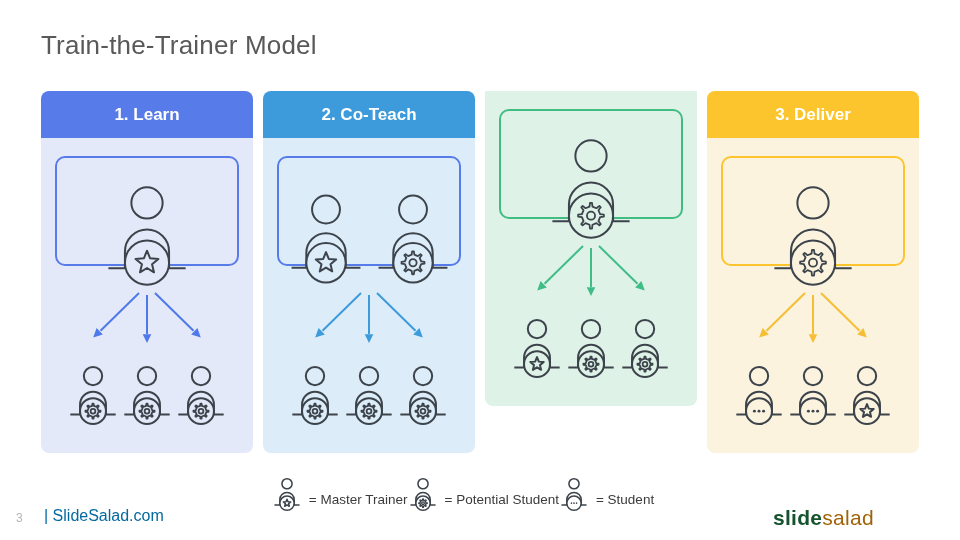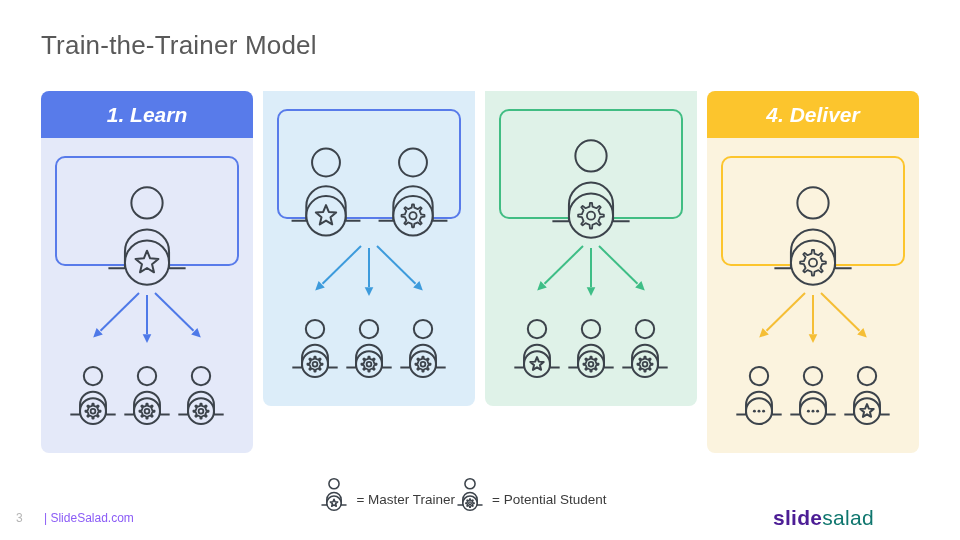--- a/index.html
+++ b/index.html
@@ -2,38 +2,38 @@
 <html><head>
 <meta charset="utf-8">
 <style>
   html,body{margin:0;padding:0;background:#fff;}
   .slide{position:relative;width:926px;height:540px;background:#ffffff;overflow:hidden;
          font-family:"Liberation Sans",sans-serif;}
   .title{position:absolute;left:41px;top:30px;font-size:26px;color:#595959;letter-spacing:.2px;}
   .columns{position:absolute;left:41px;top:91px;display:flex;gap:10px;}
   .column{width:212px;position:relative;}
   .col-header{height:47px;border-radius:8px 8px 0 0;background:var(--header);
-              color:#fff;font-weight:bold;font-size:21px;display:flex;align-items:center;justify-content:center;font-style:italic;}
+              color:#fff;font-weight:bold;font-size:17px;display:flex;align-items:center;justify-content:center;}
   .col-body{height:315px;background:var(--body);border-radius:0 0 8px 8px;position:relative;}
   .trainer-box{position:absolute;left:14px;right:14px;top:18px;height:106px;
                border:2px solid var(--box);border-radius:10px;}
   .box-people{position:absolute;left:0;right:0;top:18px;display:flex;justify-content:center;gap:5px;}
   .box-people span{display:block;line-height:0;}
   .arrows-wrap{position:absolute;left:0;right:0;top:152px;display:flex;justify-content:center;line-height:0;}
   .students-row{position:absolute;left:0;right:0;top:224px;display:flex;justify-content:center;gap:0;}
   .students-row span{display:block;line-height:0;}
   .legend{position:absolute;left:0;right:0;top:476px;display:flex;justify-content:center;}
   .legend-item{display:flex;align-items:flex-end;gap:7px;}
   .legend-icon{display:block;line-height:0;}
   .legend-label{font-size:13.5px;color:#3b3b3b;padding-bottom:6px;white-space:nowrap;}
   .page-num{position:absolute;left:16px;bottom:15px;font-size:12px;color:#b5b5b5;}
-  .site-link{position:absolute;left:44px;bottom:15px;font-size:12px;color:#8b5cf6;}
+  .site-link{position:absolute;left:44px;bottom:15px;font-size:16px;color:#0369a1;}
   .logo{position:absolute;right:52px;bottom:10px;font-size:21px;letter-spacing:.3px;}
-  .logo-bold{font-weight:bold;color:#4c1d95;}
-  .logo-light{font-weight:normal;color:#0f766e;}
+  .logo-bold{font-weight:bold;color:#14532d;}
+  .logo-light{font-weight:normal;color:#a16207;}
 </style>
 </head>
 <body>
 
 <div class="slide">
   <div class="title">Train-the-Trainer Model</div>
 
   <div class="columns">
     <div class="column" style="--header: #587bea; --body: #e4e9f9; --box: #587bea;">
       <div class="col-header">1. Learn</div>
@@ -76,20 +76,21 @@
                 <circle cx="50" cy="26" r="17" stroke="#3c434b" stroke-width="3.70"></circle>
                 <path d="M8 97H26V79A24 24 0 0 1 74 79V97H92" stroke="#3c434b" stroke-width="3.70" fill="none"></path>
                 <circle cx="50" cy="91" r="24" fill="#e4e9f9" stroke="#3c434b" stroke-width="3.70"></circle>
                 <path d="M48.4 81.1L48.9 77.0L51.1 77.0L51.6 81.1L55.9 82.9L59.1 80.4L60.6 81.9L58.1 85.1L59.9 89.4L64.0 89.9L64.0 92.1L59.9 92.6L58.1 96.9L60.6 100.1L59.1 101.6L55.9 99.1L51.6 100.9L51.1 105.0L48.9 105.0L48.4 100.9L44.1 99.1L40.9 101.6L39.4 100.1L41.9 96.9L40.1 92.6L36.0 92.1L36.0 89.9L40.1 89.4L41.9 85.1L39.4 81.9L40.9 80.4L44.1 82.9Z" fill="none" stroke="#3c434b" stroke-width="3.33" stroke-linejoin="round"></path>
                 <circle cx="50" cy="91" r="4.4" fill="none" stroke="#3c434b" stroke-width="3.33"></circle>
               </svg></span>
           </div>
       </div>
     </div>
     <div class="column" style="--header: #3d9bdc; --body: #dcedf9; --box: #587bea;">
+      <div class="col-header">2. Co-Teach</div>
       <div class="col-body">
         <div class="trainer-box"></div>
         <div class="box-people">
             <span style="margin-top: 32.4px;"><svg width="82" height="102" viewBox="0 0 100 124" fill="none">
                 <circle cx="50" cy="26" r="17" stroke="#3c434b" stroke-width="2.44"></circle>
                 <path d="M8 97H26V79A24 24 0 0 1 74 79V97H92" stroke="#3c434b" stroke-width="2.44" fill="none"></path>
                 <circle cx="50" cy="91" r="24" fill="#dcedf9" stroke="#3c434b" stroke-width="2.44"></circle>
                 <path d="M50 78L53.4 86.3L62.4 87L55.5 92.8L57.6 101.5L50 96.8L42.4 101.5L44.5 92.8L37.6 87L46.6 86.3Z" fill="none" stroke="#3c434b" stroke-width="2.44" stroke-linejoin="round"></path>
               </svg></span>
             <span style="margin-top: 32.4px;"><svg width="82" height="102" viewBox="0 0 100 124" fill="none">
@@ -175,21 +176,21 @@
                 <circle cx="50" cy="26" r="17" stroke="#3c434b" stroke-width="3.70"></circle>
                 <path d="M8 97H26V79A24 24 0 0 1 74 79V97H92" stroke="#3c434b" stroke-width="3.70" fill="none"></path>
                 <circle cx="50" cy="91" r="24" fill="#dff2e8" stroke="#3c434b" stroke-width="3.70"></circle>
                 <path d="M48.4 81.1L48.9 77.0L51.1 77.0L51.6 81.1L55.9 82.9L59.1 80.4L60.6 81.9L58.1 85.1L59.9 89.4L64.0 89.9L64.0 92.1L59.9 92.6L58.1 96.9L60.6 100.1L59.1 101.6L55.9 99.1L51.6 100.9L51.1 105.0L48.9 105.0L48.4 100.9L44.1 99.1L40.9 101.6L39.4 100.1L41.9 96.9L40.1 92.6L36.0 92.1L36.0 89.9L40.1 89.4L41.9 85.1L39.4 81.9L40.9 80.4L44.1 82.9Z" fill="none" stroke="#3c434b" stroke-width="3.33" stroke-linejoin="round"></path>
                 <circle cx="50" cy="91" r="4.4" fill="none" stroke="#3c434b" stroke-width="3.33"></circle>
               </svg></span>
           </div>
       </div>
     </div>
     <div class="column" style="--header: #fcc52d; --body: #fbf3de; --box: #fcc52d;">
-      <div class="col-header">4. Deliver</div>
+      <div class="col-header">3. Deliver</div>
       <div class="col-body">
         <div class="trainer-box"></div>
         <div class="box-people">
             <span style="margin-top: 23.3px;"><svg width="92" height="114" viewBox="0 0 100 124" fill="none">
                 <circle cx="50" cy="26" r="17" stroke="#3c434b" stroke-width="2.17"></circle>
                 <path d="M8 97H26V79A24 24 0 0 1 74 79V97H92" stroke="#3c434b" stroke-width="2.17" fill="none"></path>
                 <circle cx="50" cy="91" r="24" fill="#fbf3de" stroke="#3c434b" stroke-width="2.17"></circle>
                 <path d="M48.4 81.1L48.9 77.0L51.1 77.0L51.6 81.1L55.9 82.9L59.1 80.4L60.6 81.9L58.1 85.1L59.9 89.4L64.0 89.9L64.0 92.1L59.9 92.6L58.1 96.9L60.6 100.1L59.1 101.6L55.9 99.1L51.6 100.9L51.1 105.0L48.9 105.0L48.4 100.9L44.1 99.1L40.9 101.6L39.4 100.1L41.9 96.9L40.1 92.6L36.0 92.1L36.0 89.9L40.1 89.4L41.9 85.1L39.4 81.9L40.9 80.4L44.1 82.9Z" fill="none" stroke="#3c434b" stroke-width="1.95" stroke-linejoin="round"></path>
                 <circle cx="50" cy="91" r="4.4" fill="none" stroke="#3c434b" stroke-width="1.95"></circle>
               </svg></span>
@@ -245,18 +246,29 @@
     <div class="legend-item">
       <span class="legend-icon"><svg width="30" height="37" viewBox="0 0 100 124" fill="none">
             <circle cx="50" cy="26" r="17" stroke="#3c434b" stroke-width="5.20"></circle>
             <path d="M8 97H26V79A24 24 0 0 1 74 79V97H92" stroke="#3c434b" stroke-width="5.20" fill="none"></path>
             <circle cx="50" cy="91" r="24" fill="#ffffff" stroke="#3c434b" stroke-width="5.20"></circle>
             <path d="M48.4 81.1L48.9 77.0L51.1 77.0L51.6 81.1L55.9 82.9L59.1 80.4L60.6 81.9L58.1 85.1L59.9 89.4L64.0 89.9L64.0 92.1L59.9 92.6L58.1 96.9L60.6 100.1L59.1 101.6L55.9 99.1L51.6 100.9L51.1 105.0L48.9 105.0L48.4 100.9L44.1 99.1L40.9 101.6L39.4 100.1L41.9 96.9L40.1 92.6L36.0 92.1L36.0 89.9L40.1 89.4L41.9 85.1L39.4 81.9L40.9 80.4L44.1 82.9Z" fill="none" stroke="#3c434b" stroke-width="4.68" stroke-linejoin="round"></path>
             <circle cx="50" cy="91" r="4.4" fill="none" stroke="#3c434b" stroke-width="4.68"></circle>
           </svg></span>
       <span class="legend-label">= Potential Student</span>
     </div>
+    <div class="legend-item">
+      <span class="legend-icon"><svg width="30" height="37" viewBox="0 0 100 124" fill="none">
+            <circle cx="50" cy="26" r="17" stroke="#3c434b" stroke-width="5.20"></circle>
+            <path d="M8 97H26V79A24 24 0 0 1 74 79V97H92" stroke="#3c434b" stroke-width="5.20" fill="none"></path>
+            <circle cx="50" cy="91" r="24" fill="#ffffff" stroke="#3c434b" stroke-width="5.20"></circle>
+            <circle cx="41.5" cy="91" r="2.7" fill="#3c434b"></circle>
+            <circle cx="50" cy="91" r="2.7" fill="#3c434b"></circle>
+            <circle cx="58.5" cy="91" r="2.7" fill="#3c434b"></circle>
+          </svg></span>
+      <span class="legend-label">= Student</span>
+    </div>
   </div>
 
   <span class="page-num">3</span>
   <span class="site-link">| SlideSalad.com</span>
   <span class="logo"><span class="logo-bold">slide</span><span class="logo-light">salad</span></span>
 </div>
 
 </body></html>

